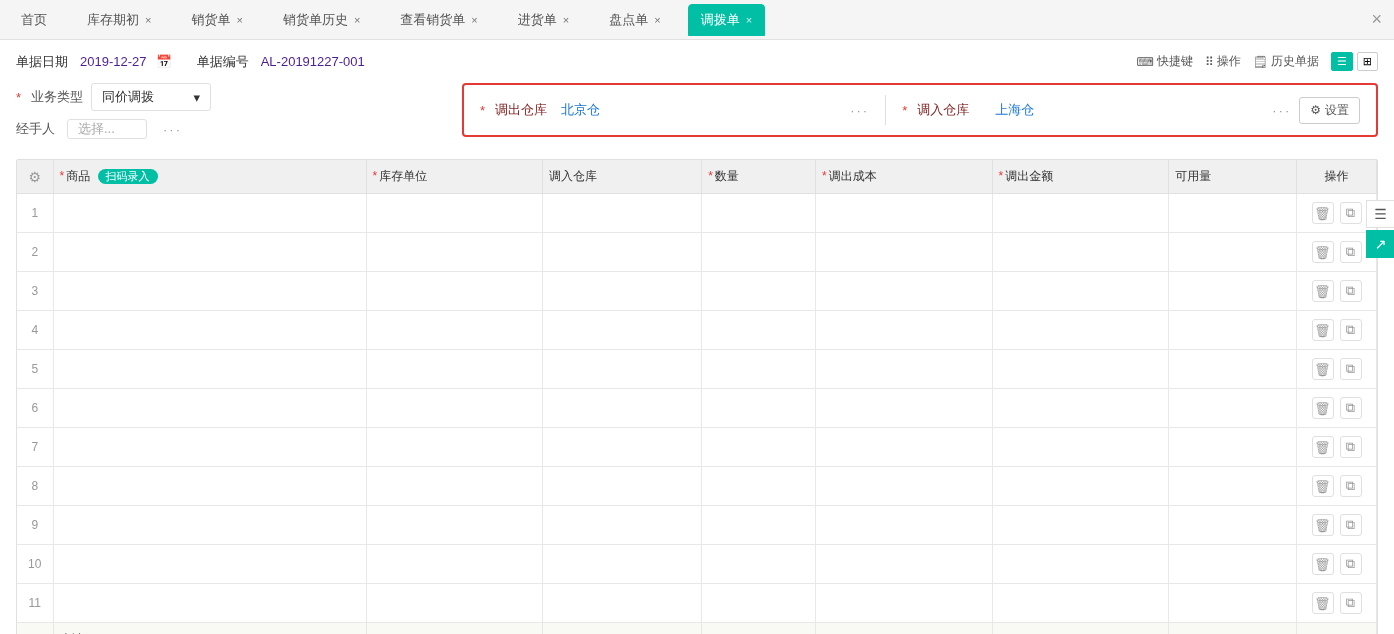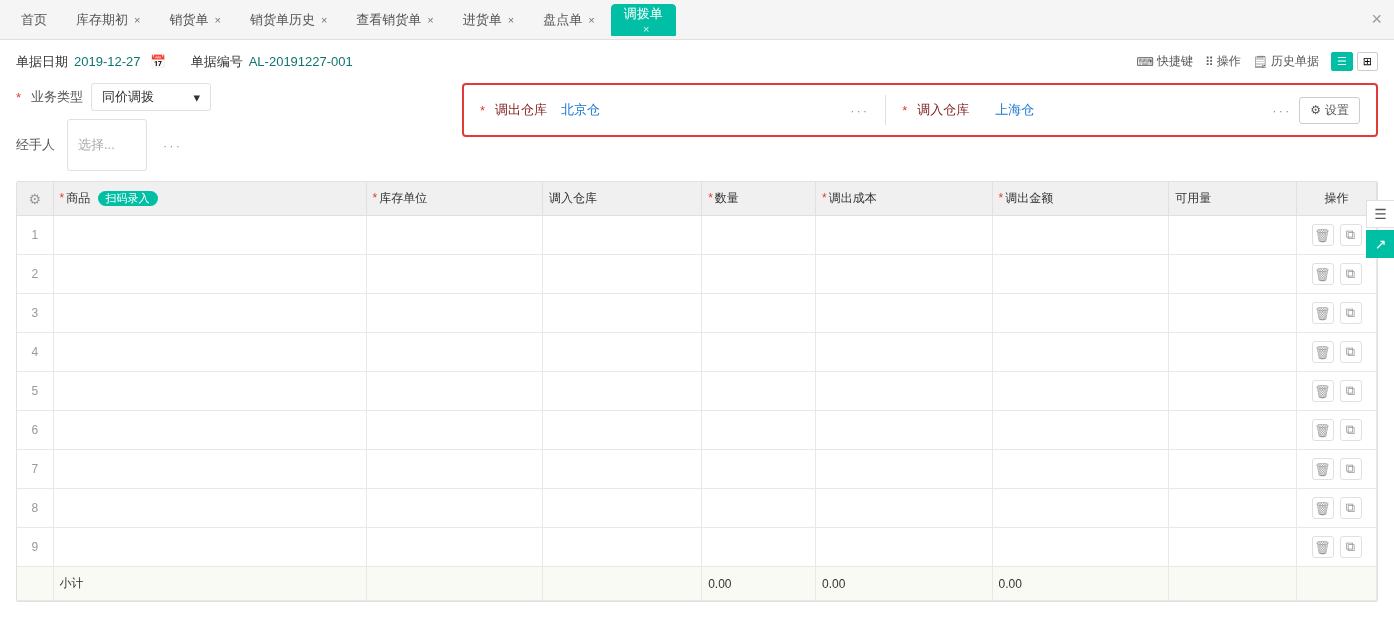--- a/index.html
+++ b/index.html
@@ -1,43 +1,43 @@
 <!DOCTYPE html>
 <html><head>
   <meta charset="utf-8">
   <style>
     * { box-sizing: border-box; margin: 0; padding: 0; }
     body { font-family: "Microsoft YaHei", "PingFang SC", Arial, sans-serif; font-size: 13px; color: #333; background: #fff; overflow: hidden; }
 
     
     .tab-bar {
       display: flex; align-items: center; background: #f5f5f5; border-bottom: 1px solid #e0e0e0;
-      height: 40px; padding: 0 8px; gap: 3px;
+      height: 40px; padding: 0 8px; gap: 14px;
     }
     .tab {
       display: flex; align-items: center; padding: 0 12px; height: 32px; border-radius: 4px 4px 0 0;
       border: 1px solid transparent; cursor: pointer; white-space: nowrap; font-size: 13px;
       background: transparent; color: #555;
     }
     .tab.active {
-      background: #00bfa5; color: #fff; border-color: #00bfa5; flex-direction: column;
+      background: #00bfa5; color: #fff; border-color: #00bfa5;
     }
     .tab .close-icon { margin-left: 6px; color: inherit; font-size: 11px; opacity: 0.8; }
     .tab.active .close-icon { color: #fff; }
     .tab-close-all { margin-left: auto; font-size: 18px; color: #999; cursor: pointer; padding: 4px; }
 
     
     .main { padding: 12px 16px; }
 
     
     .form-header {
       display: flex; align-items: center; gap: 24px; margin-bottom: 12px;
     }
     .form-field { display: flex; align-items: center; gap: 6px; font-size: 13px; }
-    .form-field .value { color: #0f766e; }
+    .form-field .value { color: #4c1d95; margin-left: 6px; }
     .date-icon { color: #00bfa5; cursor: pointer; margin-left: 4px; }
 
     
     .header-actions {
       margin-left: auto; display: flex; align-items: center; gap: 12px; font-size: 12px; color: #555;
     }
     .action-item { display: flex; align-items: center; gap: 3px; cursor: pointer; }
     .view-toggle { display: flex; gap: 4px; }
     .view-btn { border: 1px solid #ccc; padding: 2px 5px; cursor: pointer; background: #fff; font-size: 11px; border-radius: 2px; }
     .view-btn.active { background: #00bfa5; border-color: #00bfa5; color: #fff; }
@@ -199,21 +199,21 @@
       <div class="biz-row">
         <span class="req">*</span>
         <span class="biz-label">业务类型</span>
         <div class="biz-select">
           <span>同价调拨</span>
           <span>▾</span>
         </div>
       </div>
       <div class="person-row" style="margin-top:8px;">
         <span style="color:#555; margin-right:4px;">经手人</span>
-        <span class="person-placeholder" style="cursor:pointer; border:1px solid #e0e0e0; padding:16px 10px; border-radius:3px; color:#aaa; min-width:80px; display:inline-block;">选择...</span>
+        <span class="person-placeholder" style="cursor:pointer; border:1px solid #e0e0e0; padding:0 10px; border-radius:3px; color:#aaa; min-width:80px; display:inline-block;">选择...</span>
         <span class="person-more">···</span>
       </div>
     </div>
 
     <div class="warehouse-box" style="flex:1;">
       <div class="warehouse-section">
         <span class="req">*</span>
         <span class="warehouse-label">调出仓库</span>
         <span class="warehouse-value" style="margin-left:6px;">北京仓</span>
         <span class="warehouse-more" style="margin-left:auto;">···</span>
@@ -391,20 +391,52 @@
             <td></td>
             <td></td>
             <td></td>
             <td>
               <div class="action-icons">
                 <span class="icon-btn">🗑</span>
                 <span class="icon-btn">⧉</span>
               </div>
             </td>
           </tr>
+        <tr>
+            <td class="row-num">10</td>
+            <td></td>
+            <td></td>
+            <td></td>
+            <td></td>
+            <td></td>
+            <td></td>
+            <td></td>
+            <td>
+              <div class="action-icons">
+                <span class="icon-btn">🗑</span>
+                <span class="icon-btn">⧉</span>
+              </div>
+            </td>
+          </tr>
+        <tr>
+            <td class="row-num">11</td>
+            <td></td>
+            <td></td>
+            <td></td>
+            <td></td>
+            <td></td>
+            <td></td>
+            <td></td>
+            <td>
+              <div class="action-icons">
+                <span class="icon-btn">🗑</span>
+                <span class="icon-btn">⧉</span>
+              </div>
+            </td>
+          </tr>
 
         <tr class="subtotal-row">
           <td class="row-num"></td>
           <td>小计</td>
           <td></td>
           <td></td>
           <td>0.00</td>
           <td>0.00</td>
           <td>0.00</td>
           <td></td>

